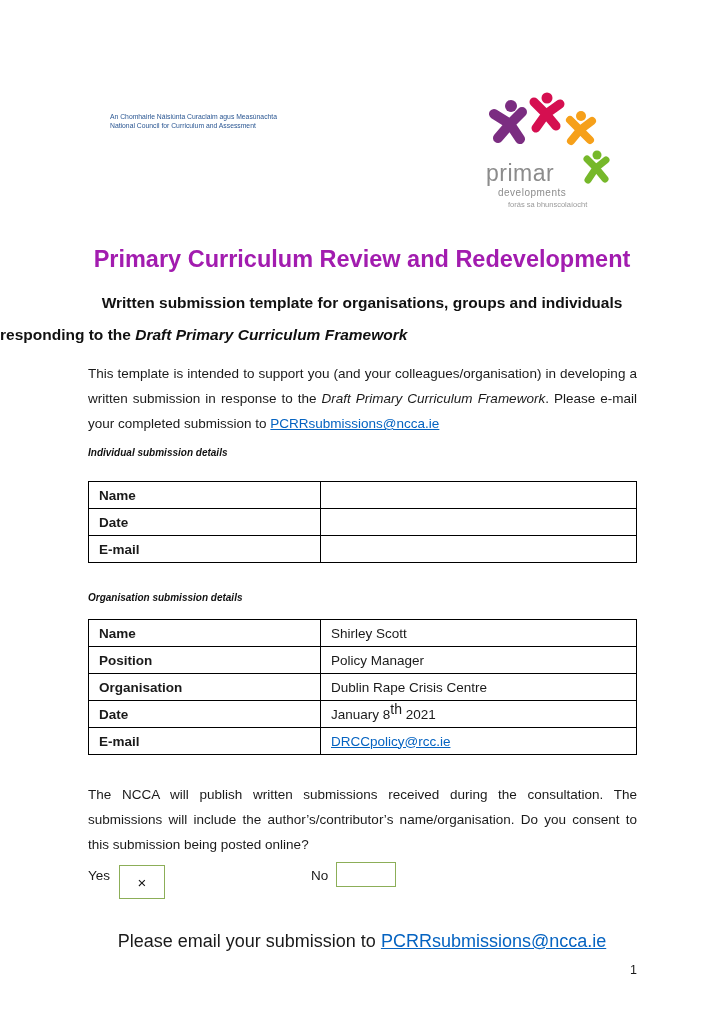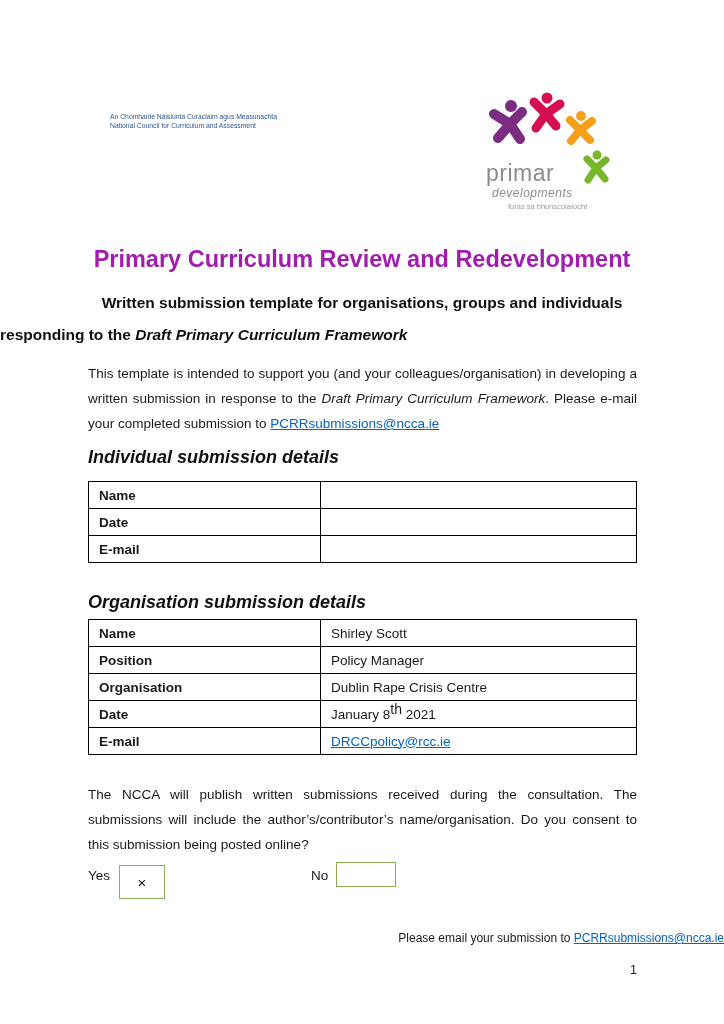--- a/index.html
+++ b/index.html
@@ -26,22 +26,22 @@
   .ncca-sub {
     margin-top: 14px; color: #2a5692; font-size: 6.8px; line-height: 1.35;
   }
   .primary-logo { position: absolute; left: 484px; top: 92px; width: 130px; }
   .primary-figures { display: block; }
   .primary-wordmark {
     color: #8c8c8c; font-size: 23px; letter-spacing: 0.5px;
     line-height: 1; margin-top: -26px; margin-left: 2px;
   }
   .primary-dev {
-    color: #8c8c8c; font-size: 12px; letter-spacing: 0.5px;
-    line-height: 1.1; margin-left: 8px; margin-top: 2px; font-style: italic;
+    color: #8c8c8c; font-size: 10px; letter-spacing: 0.5px;
+    line-height: 1.1; margin-left: 14px; margin-top: 2px;
   }
   .primary-tagline {
     color: #9a9a9a; font-size: 7.5px; margin-left: 3px; margin-top: 2px; padding-left: 21px;
   }
 
   
   .doc-title {
     position: absolute; left: 0; top: 246px; width: 100%;
     text-align: center; font-size: 23.5px; font-weight: 700; color: #a21caf;
   }
@@ -59,21 +59,21 @@
   .para {
     position: absolute; left: 88px; width: 549px;
     font-size: 13.5px; line-height: 25px; text-align: justify; color: #1a1a1a;
   }
   .intro-para { top: 361px; }
   .consent-para { top: 782px; }
   .para .it { font-style: italic; }
   a.link { color: #0563c1; text-decoration: underline; cursor: pointer; }
 
   .section-heading {
-    position: absolute; left: 88px; font-size: 18px; font-weight: 700;
+    position: absolute; left: 88px; font-size: 10px; font-weight: 700;
     font-style: italic; color: #111;
   }
   .heading-individual { top: 447px; }
   .heading-organisation { top: 592px; }
 
   
   table.form-table {
     position: absolute; left: 88px; width: 549px;
     border-collapse: collapse; table-layout: fixed;
     font-size: 13.5px; color: #1a1a1a;
@@ -97,21 +97,21 @@
     position: absolute; border: 1.5px solid #8cae58; background: #fff;
     display: flex; align-items: center; justify-content: center;
     font-size: 15px; color: #111; cursor: pointer;
   }
   .yes-box { left: 119px; top: 865px; width: 46px; height: 34px; }
   .no-box  { left: 336px; top: 862px; width: 60px; height: 25px; }
 
   
   .footer-line {
     position: absolute; left: 0; top: 931px; width: 100%;
-    text-align: right; font-size: 12px; color: #1a1a1a;
+    text-align: center; font-size: 18px; color: #1a1a1a;
   }
   .page-number {
     position: absolute; right: 87px; top: 963px; font-size: 12.5px; color: #1a1a1a;
   }
 </style>
 </head>
 <body>
 
 <div class="page">
 

